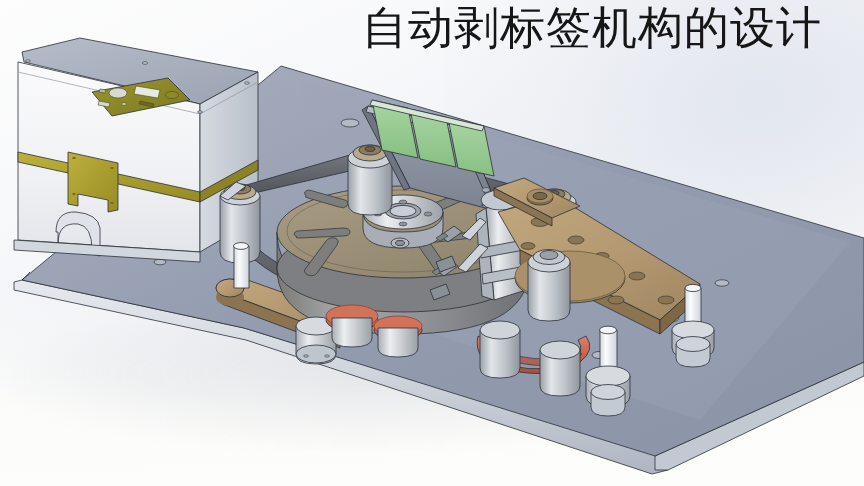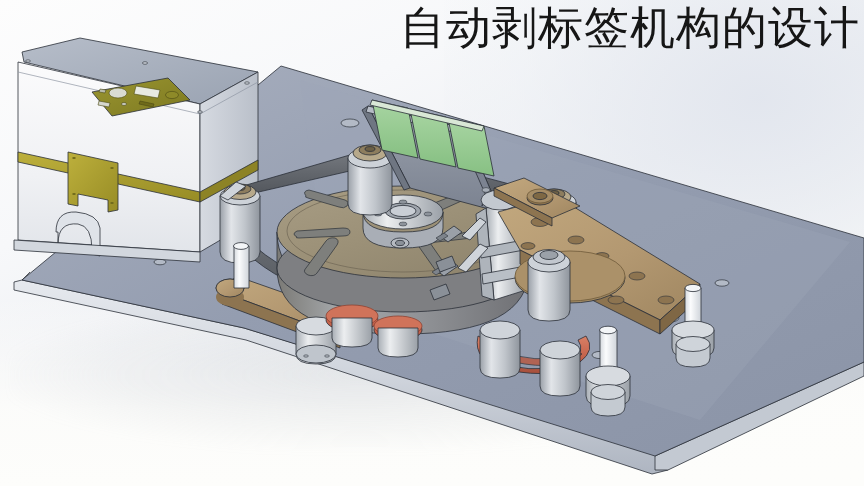--- a/index.html
+++ b/index.html
@@ -36,21 +36,20 @@
   #title {
     position: absolute;
     left: 362px; top: 2px;
     width: 498px; height: 54px;
     color: #161616;
     font-size: 45px;
     line-height: 52px;
     letter-spacing: 1px;
     font-family: "DejaVu Sans", "Liberation Sans", sans-serif;
     white-space: nowrap;
-    text-align: right;
     z-index: 60;
   }
   svg.cad { position: absolute; left: 0; top: 0; overflow: visible; }
 
   
   .plate-shadow {
     position: absolute;
     left: 10px; top: 300px;
     width: 700px; height: 150px;
     background: radial-gradient(ellipse at 50% 50%, rgba(160,168,180,0.22) 0%, rgba(180,186,196,0.10) 50%, rgba(255,255,255,0) 75%);

